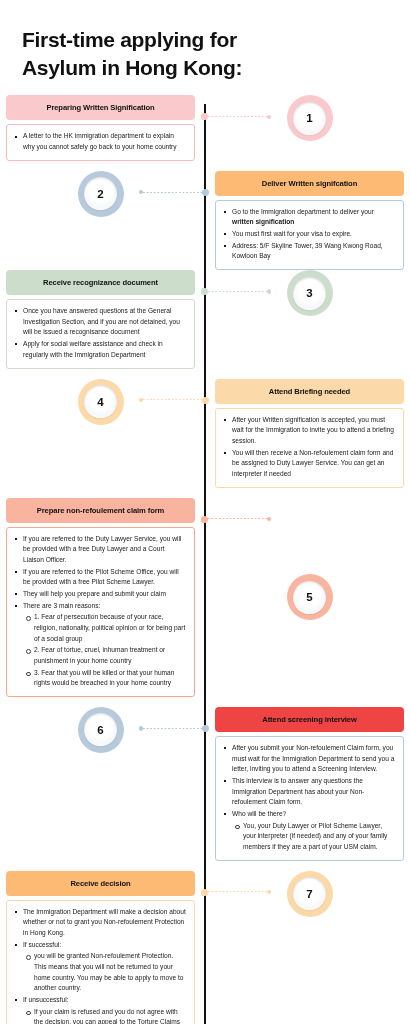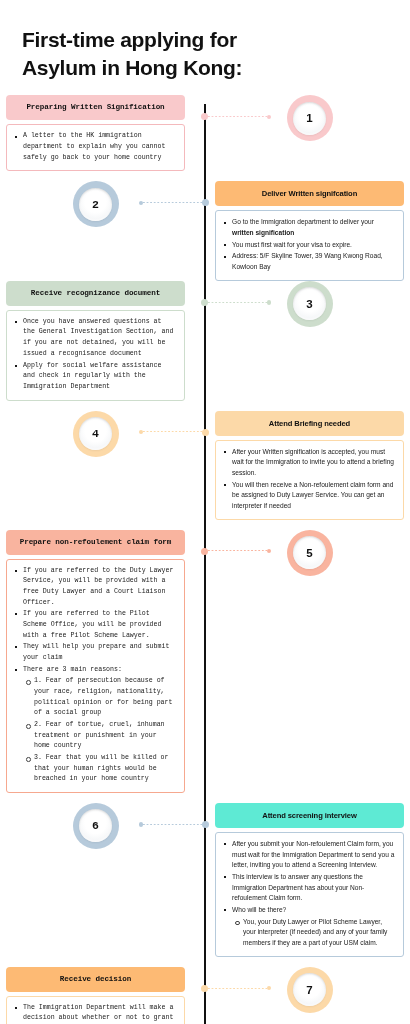--- a/index.html
+++ b/index.html
@@ -50,21 +50,21 @@
     display: flex;
     align-items: flex-start;
     width: 410px;
     min-height: 40px;
   }
   .half {
     width: 205px;
     position: relative;
     flex: 0 0 205px;
   }
-  .half.left  { padding: 0 20px 0 6px; font-family: Liberation Mono, monospace; }
+  .half.left  { padding: 0 10px 0 6px; }
   .half.right { padding: 0 6px 0 10px; }
 
   
   .card { width: 100%; }
   .pill {
     text-align: center;
     font-size: 7.6px;
     font-weight: 700;
     line-height: 1.45;
     color: #111111;
@@ -271,21 +271,21 @@
             </ul>
           </div>
         </div>
       </div>
       <div class="conn to-left" style="color: rgb(252, 217, 168); top: 18px;">
         <span class="dot-spine" style="background:#fcd9a8"></span>
         <span class="dash"></span>
         <span class="dot-end" style="background:#fcd9a8"></span>
       </div>
     </div>
-    <div class="step" style="margin-top: 10px;">
+    <div class="step" style="margin-top: 10px; align-items: center;">
       <div class="half left">
         <div class="card">
           <div class="pill" style="background:#f9b49f">Prepare non-refoulement claim form</div>
           <div class="body-box" style="border-color:#f6a88f">
             <ul>
               <li><span>If you are referred to the Duty Lawyer Service, you will be provided with a free Duty Lawyer and a Court Liaison Officer.</span></li>
               <li><span>If you are referred to the Pilot Scheme Office, you will be provided with a free Pilot Scheme Lawyer.</span></li>
               <li><span>They will help you prepare and submit your claim</span></li>
               <li><span>There are 3 main reasons:</span><ul>
                   <li>1. Fear of persecution because of your race, religion, nationality, political opinion or for being part of a social group</li>
@@ -312,21 +312,21 @@
     <div class="step" style="margin-top: 10px;">
       <div class="half left">
         <div class="badge-wrap">
           <div class="badge" style="background:#b6cadb">
             <div class="inner">6</div>
           </div>
         </div>
       </div>
       <div class="half right">
         <div class="card">
-          <div class="pill" style="background:#5eead4">Attend screening interview</div>
+          <div class="pill" style="background:#ef4444">Attend screening interview</div>
           <div class="body-box" style="border-color:#b6cadb">
             <ul>
               <li><span>After you submit your Non-refoulement Claim form, you must wait for the Immigration Department to send you a letter, inviting you to attend a Screening Interview.</span></li>
               <li><span>This interview is to answer any questions the Immigration Department has about your Non-refoulement Claim form.</span></li>
               <li><span>Who will be there?</span><ul>
                   <li>You, your Duty Lawyer or Pilot Scheme Lawyer, your interpreter (if needed) and any of your family members if they are a part of your  USM claim.</li>
                 </ul></li>
             </ul>
           </div>
         </div>

